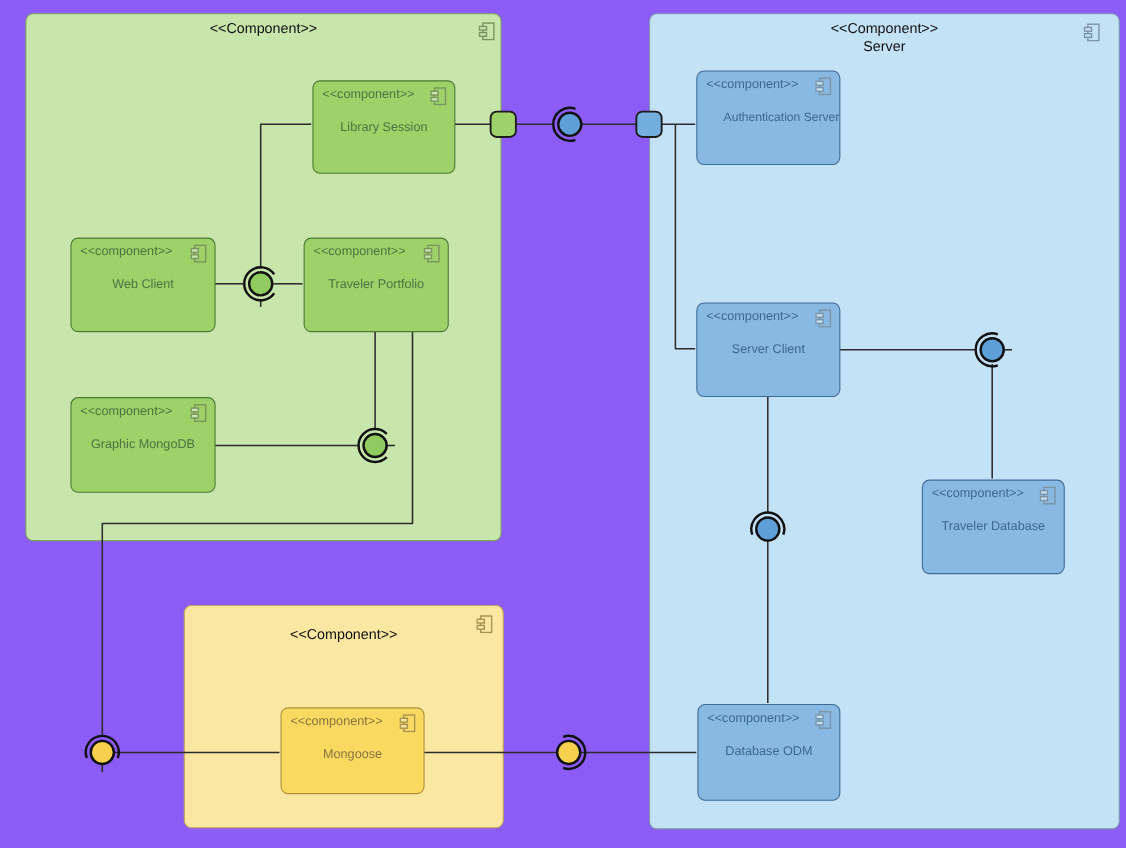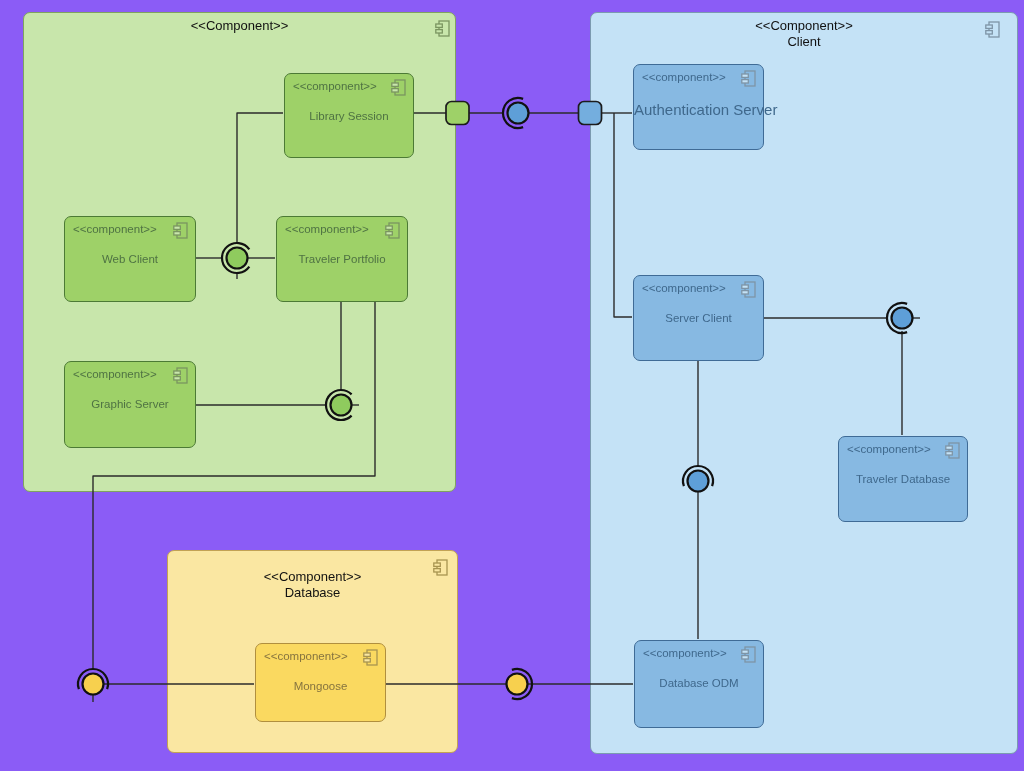--- a/index.html
+++ b/index.html
@@ -91,43 +91,43 @@
       <span class="name">Traveler Portfolio</span>
     </div>
 
     <div class="cbox green" style="left:40px;top:348px;width:132px;height:87px;">
       <span class="stereo">&lt;&lt;component&gt;&gt;</span>
       <svg class="cicon" viewBox="0 0 15 17">
         <rect class="ic-main" x="4" y="1" width="10" height="15"></rect>
         <rect class="ic-tab" x="0.8" y="4" width="6.5" height="3.4"></rect>
         <rect class="ic-tab" x="0.8" y="9.6" width="6.5" height="3.4"></rect>
       </svg>
-      <span class="name">Graphic Server</span>
+      <span class="name">Graphic MongoDB</span>
     </div>
   </div>
 
   <div class="container blue" style="left:590px;top:12px;width:428px;height:742px;">
     <div class="hdr" style="padding-top:5px;">
       <span class="line">&lt;&lt;Component&gt;&gt;</span>
-      <span class="line">Client</span>
+      <span class="line">Server</span>
     </div>
     <svg class="hdr-icon" style="right:17px;top:8px;" viewBox="0 0 15 17">
       <rect class="ic-main" x="4" y="1" width="10" height="15"></rect>
       <rect class="ic-tab" x="0.8" y="4" width="6.5" height="3.4"></rect>
       <rect class="ic-tab" x="0.8" y="9.6" width="6.5" height="3.4"></rect>
     </svg>
 
     <div class="cbox blue" style="left:42px;top:51px;width:131px;height:86px;">
       <span class="stereo">&lt;&lt;component&gt;&gt;</span>
       <svg class="cicon" viewBox="0 0 15 17">
         <rect class="ic-main" x="4" y="1" width="10" height="15"></rect>
         <rect class="ic-tab" x="0.8" y="4" width="6.5" height="3.4"></rect>
         <rect class="ic-tab" x="0.8" y="9.6" width="6.5" height="3.4"></rect>
       </svg>
-      <span class="name" style="font-size:15px;">Authentication Server</span>
+      <span class="name" style="font-size:11px;text-align:right;">Authentication Server</span>
     </div>
 
     <div class="cbox blue" style="left:42px;top:262px;width:131px;height:86px;">
       <span class="stereo">&lt;&lt;component&gt;&gt;</span>
       <svg class="cicon" viewBox="0 0 15 17">
         <rect class="ic-main" x="4" y="1" width="10" height="15"></rect>
         <rect class="ic-tab" x="0.8" y="4" width="6.5" height="3.4"></rect>
         <rect class="ic-tab" x="0.8" y="9.6" width="6.5" height="3.4"></rect>
       </svg>
       <span class="name">Server Client</span>
@@ -150,21 +150,20 @@
         <rect class="ic-tab" x="0.8" y="4" width="6.5" height="3.4"></rect>
         <rect class="ic-tab" x="0.8" y="9.6" width="6.5" height="3.4"></rect>
       </svg>
       <span class="name">Database ODM</span>
     </div>
   </div>
 
   <div class="container yellow" style="left:167px;top:550px;width:291px;height:203px;">
     <div class="hdr" style="padding-top:18px;">
       <span class="line">&lt;&lt;Component&gt;&gt;</span>
-      <span class="line">Database</span>
     </div>
     <svg class="hdr-icon" style="right:9px;top:8px;" viewBox="0 0 15 17">
       <rect class="ic-main" x="4" y="1" width="10" height="15"></rect>
       <rect class="ic-tab" x="0.8" y="4" width="6.5" height="3.4"></rect>
       <rect class="ic-tab" x="0.8" y="9.6" width="6.5" height="3.4"></rect>
     </svg>
 
     <div class="cbox yellow" style="left:87px;top:92px;width:131px;height:79px;">
       <span class="stereo">&lt;&lt;component&gt;&gt;</span>
       <svg class="cicon" viewBox="0 0 15 17">

